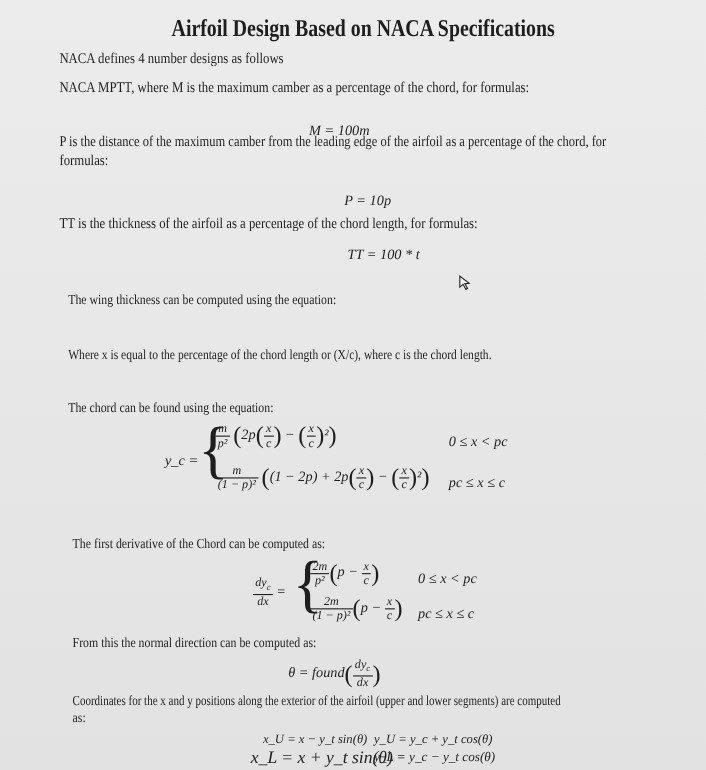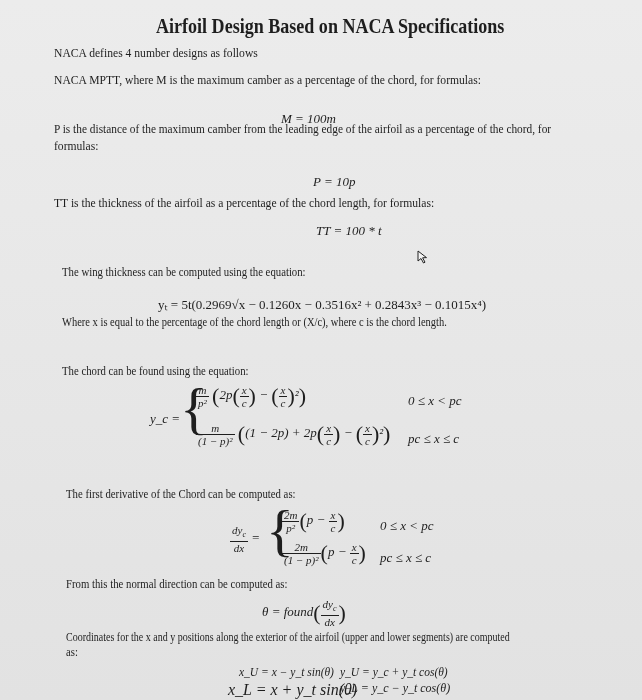--- a/index.html
+++ b/index.html
@@ -43,21 +43,20 @@
   <div class="abs math" style="left:313px; top:174px;">P = 10p</div>
 
   <div class="abs txt" style="left:54px; top:195px;">TT is the thickness of the airfoil as a percentage of the chord length, for formulas:</div>
   <div class="abs math" style="left:316px; top:223px;">TT = 100 * t</div>
 
   <svg class="abs cursor-icon" style="left:417px; top:250px;" viewBox="0 0 12 14">
     <path d="M1 1 L1 11 L4 8.5 L6.5 13 L8 12.2 L5.6 7.8 L9.5 7.6 Z" fill="#f4f4f4" stroke="#222" stroke-width="1"></path>
   </svg>
 
   <div class="abs small" style="left:62px; top:265px;">The wing thickness can be computed using the equation:</div>
-  <div class="abs math" style="left:158px; top:295px; font-style:normal;">yₜ = 5t(0.2969√x − 0.1260x − 0.3516x² + 0.2843x³ − 0.1015x⁴)</div>
   <div class="abs small" style="left:62px; top:315px; transform:scaleX(0.84);">Where x is equal to the percentage of the chord length or (X/c), where c is the chord length.</div>
 
   <div class="abs small" style="left:62px; top:364px;">The chord can be found using the equation:</div>
 
   <div class="abs eq" style="left:150px; top:383px; width:360px; height:72px;">
     <span class="abs math" style="left:0; top:28px;">y_c =</span>
     <span class="abs brace" style="left:30px; top:-3px;">{</span>
     <span class="abs math" style="left:46px; top:0px;">
       <span class="frac"><span class="num">m</span><span class="den">p²</span></span>
       <span class="paren">(</span>2p<span class="paren">(</span><span class="frac"><span class="num">x</span><span class="den">c</span></span><span class="paren">)</span> − <span class="paren">(</span><span class="frac"><span class="num">x</span><span class="den">c</span></span><span class="paren">)</span>²<span class="paren">)</span>

